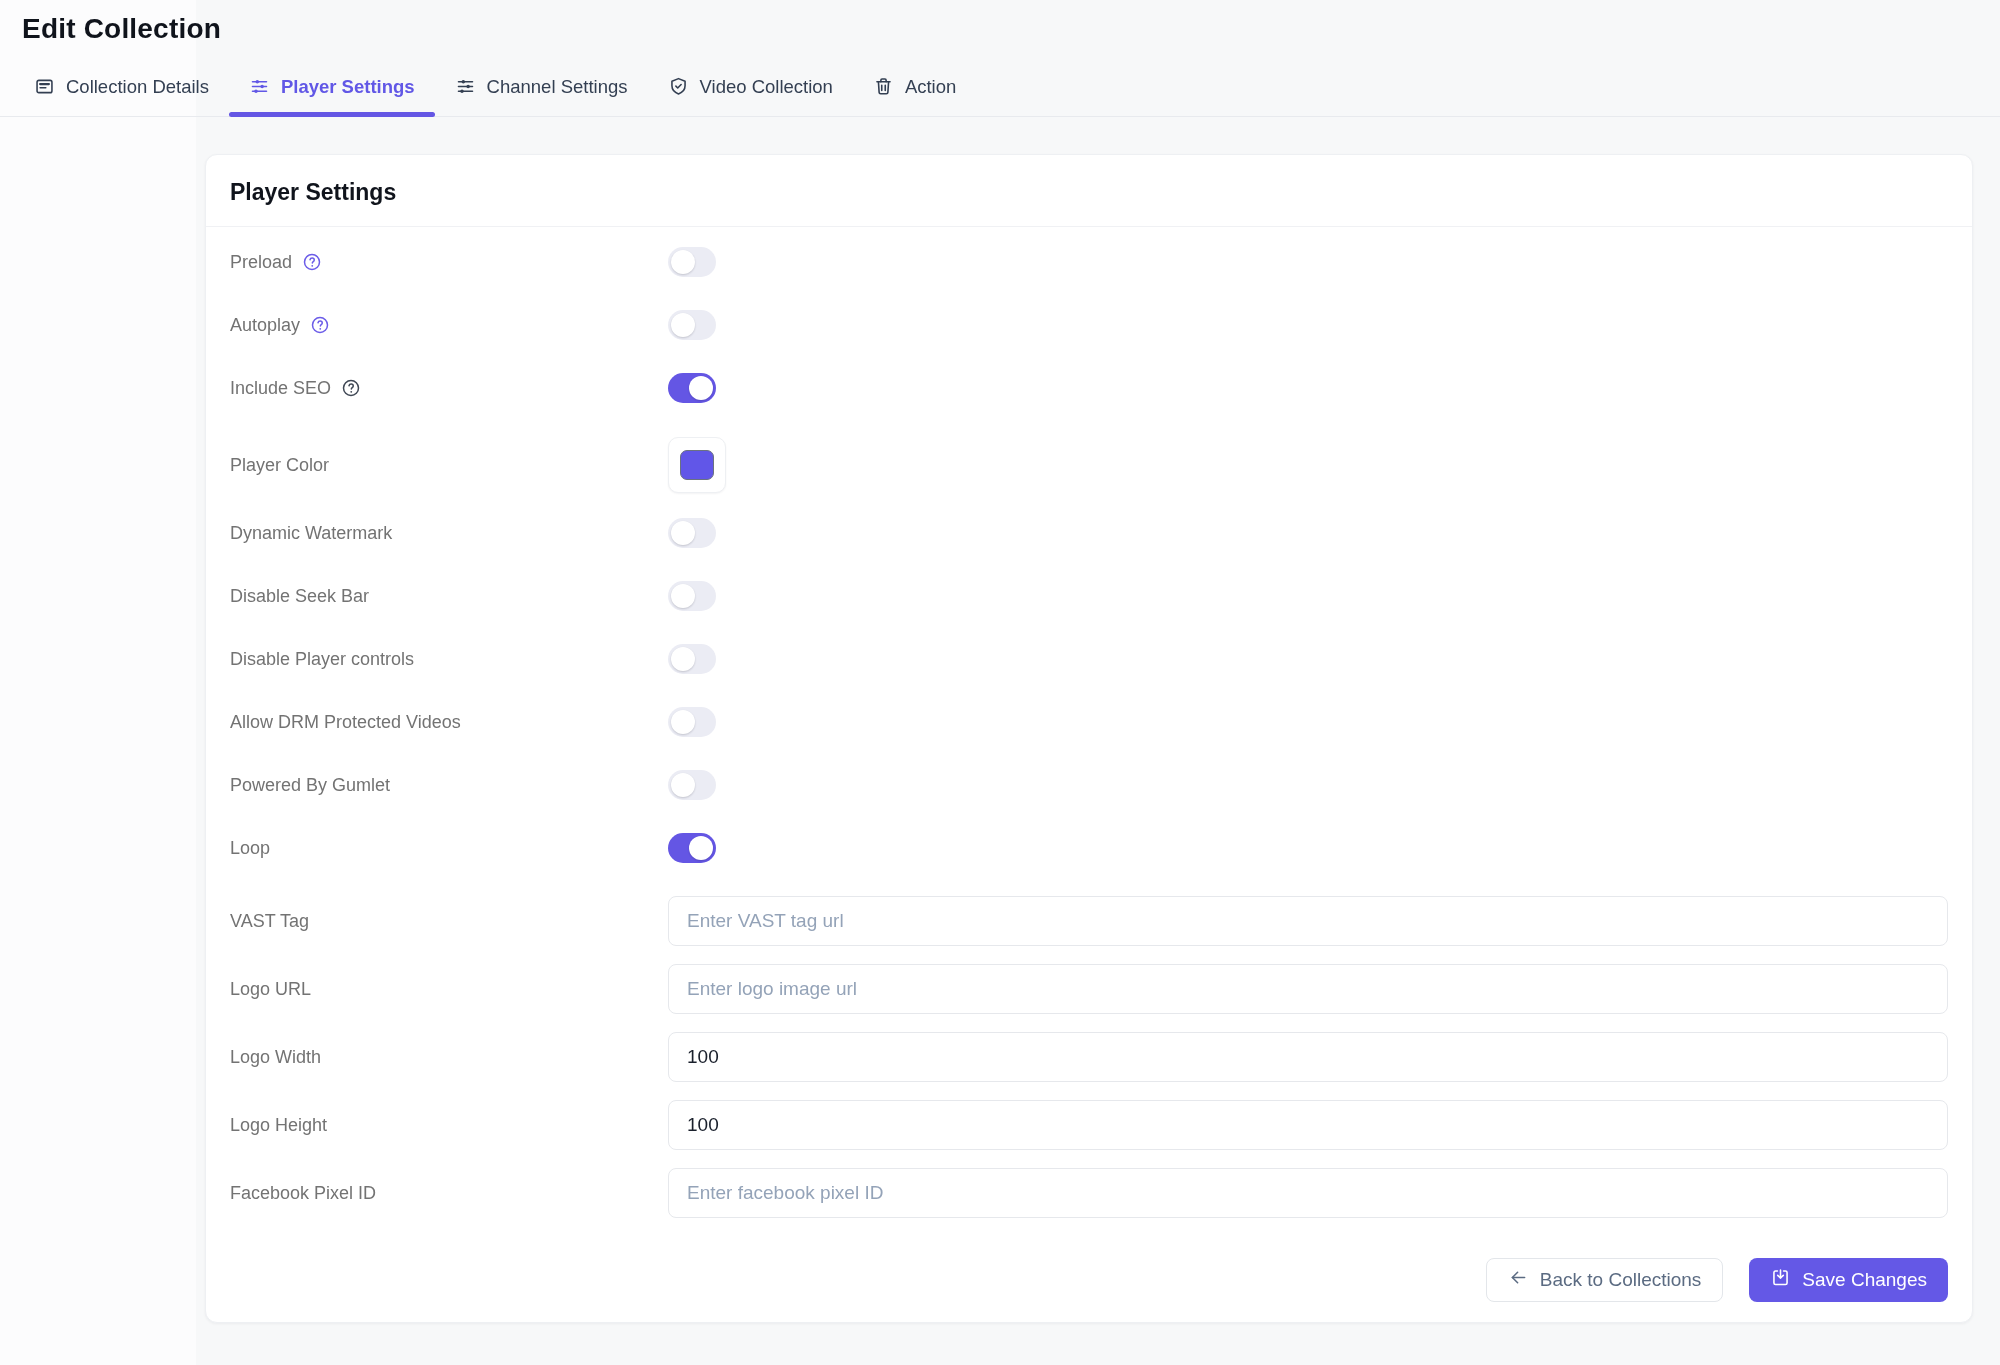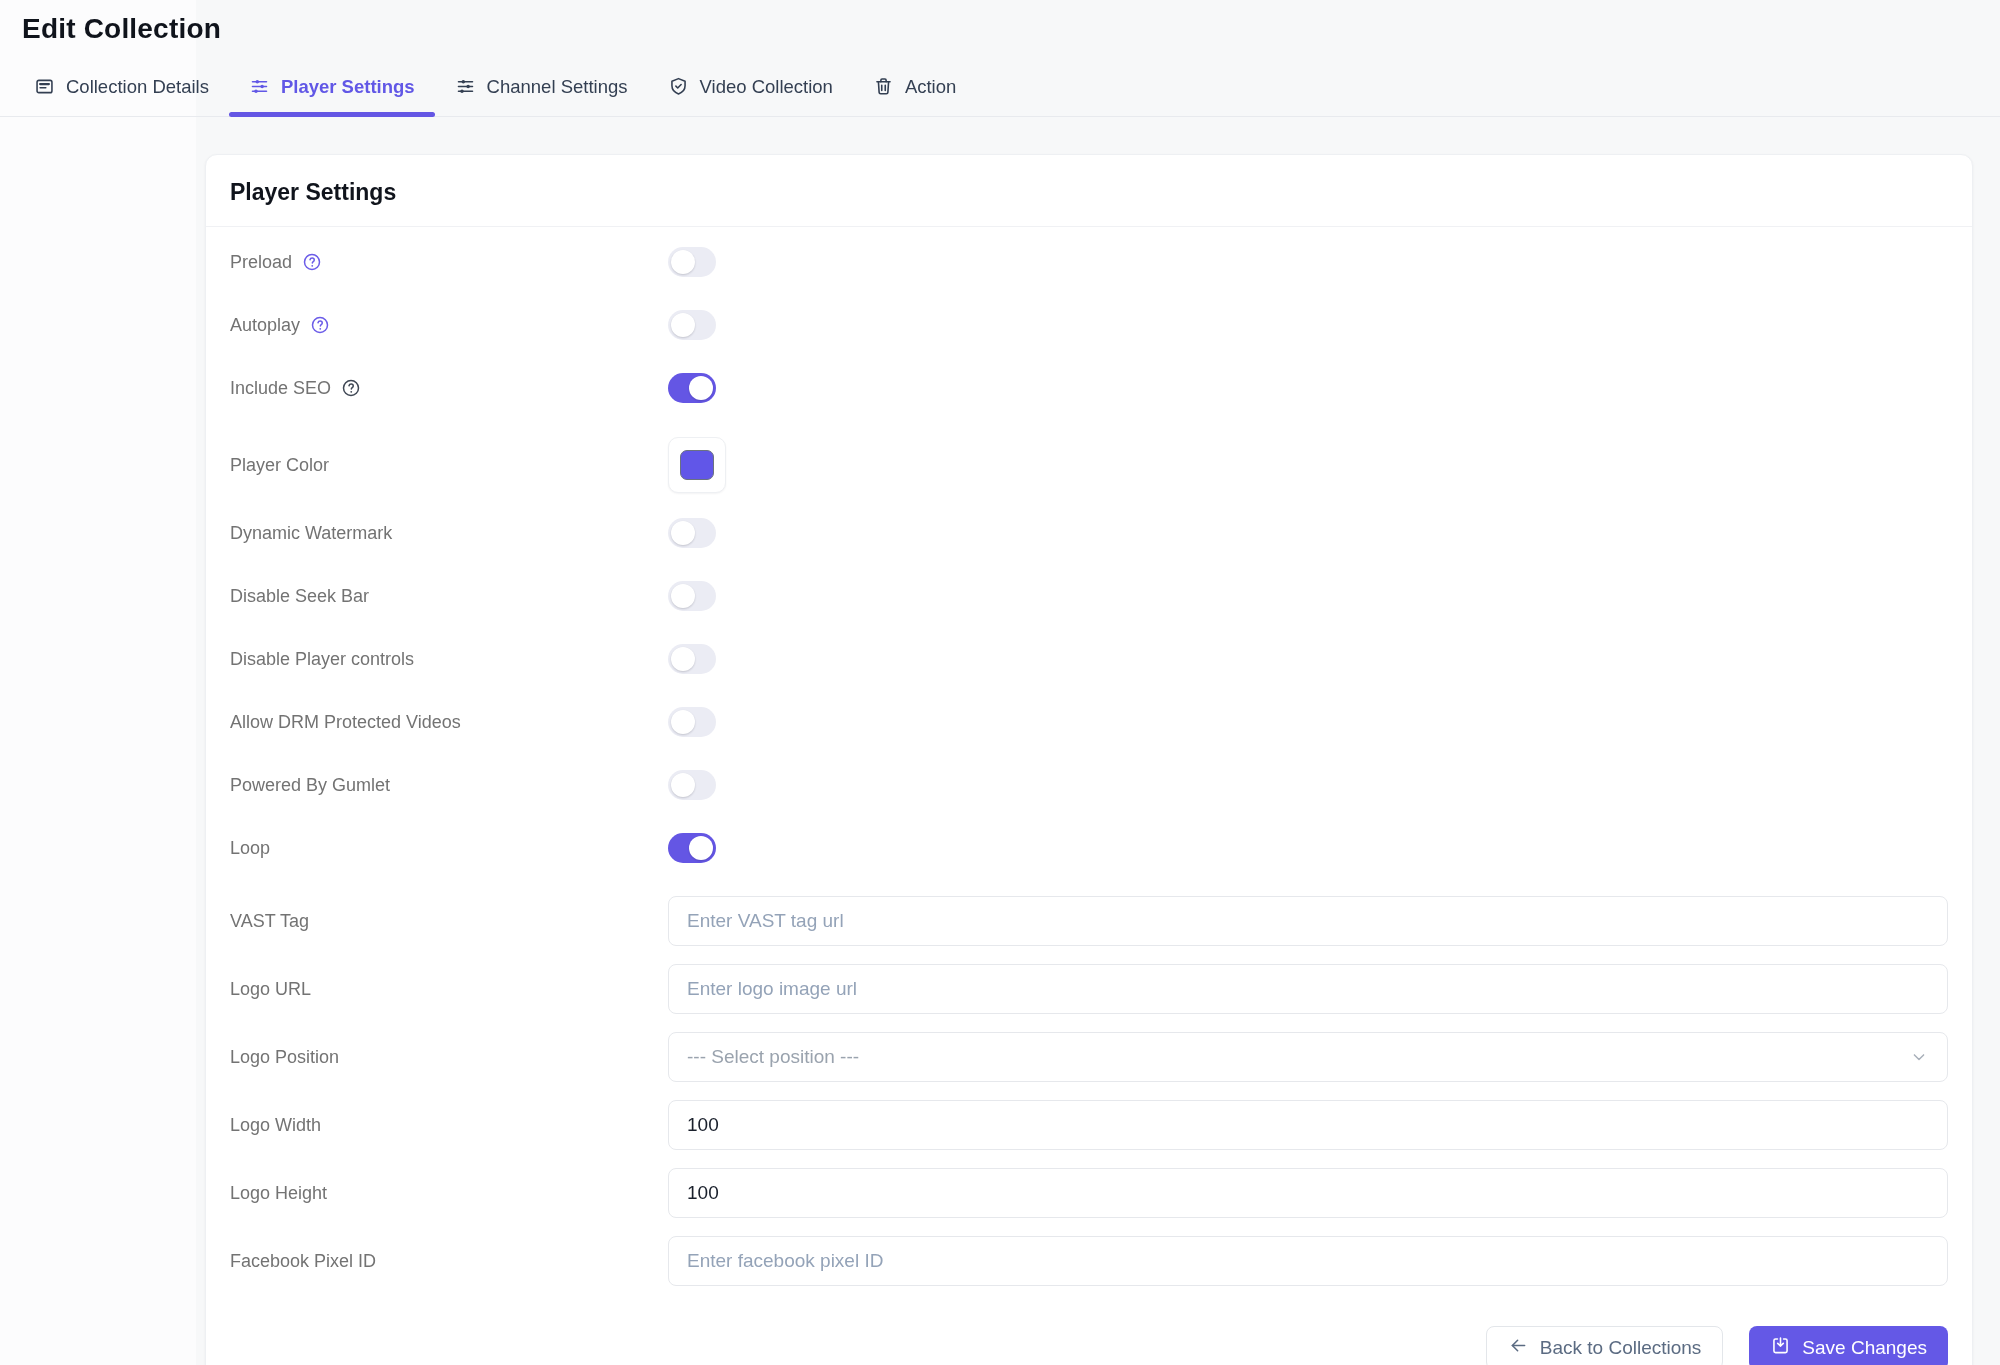--- a/index.html
+++ b/index.html
@@ -302,35 +302,20 @@
         <div class="row-control">
           <input class="text-input" type="text" placeholder="Enter VAST tag url" style="">
         </div>
       </div>
       <div class="row input-row">
         <div class="row-label-wrap">
           <span class="row-label">Logo URL</span>
         </div>
         <div class="row-control">
           <input class="text-input" type="text" placeholder="Enter logo image url" style="">
-        </div>
-      </div>
-      <div class="row input-row">
-        <div class="row-label-wrap">
-          <span class="row-label">Logo Position</span>
-        </div>
-        <div class="row-control">
-          <div class="select-box">
-            <span>--- Select position ---</span>
-            <span class="chev" style="display: inline-flex;">
-              <svg viewBox="0 0 24 24" fill="none" stroke-width="1.8" stroke-linecap="round" stroke-linejoin="round" width="20" height="20" style="stroke: rgb(169, 176, 186); color: rgb(169, 176, 186);">
-                <path d="M6.5 9.5l5.5 5.5 5.5-5.5"></path>
-              </svg>
-            </span>
-          </div>
         </div>
       </div>
       <div class="row input-row">
         <div class="row-label-wrap">
           <span class="row-label">Logo Width</span>
         </div>
         <div class="row-control">
           <input class="text-input" type="text" value="100" style="">
         </div>
       </div>

